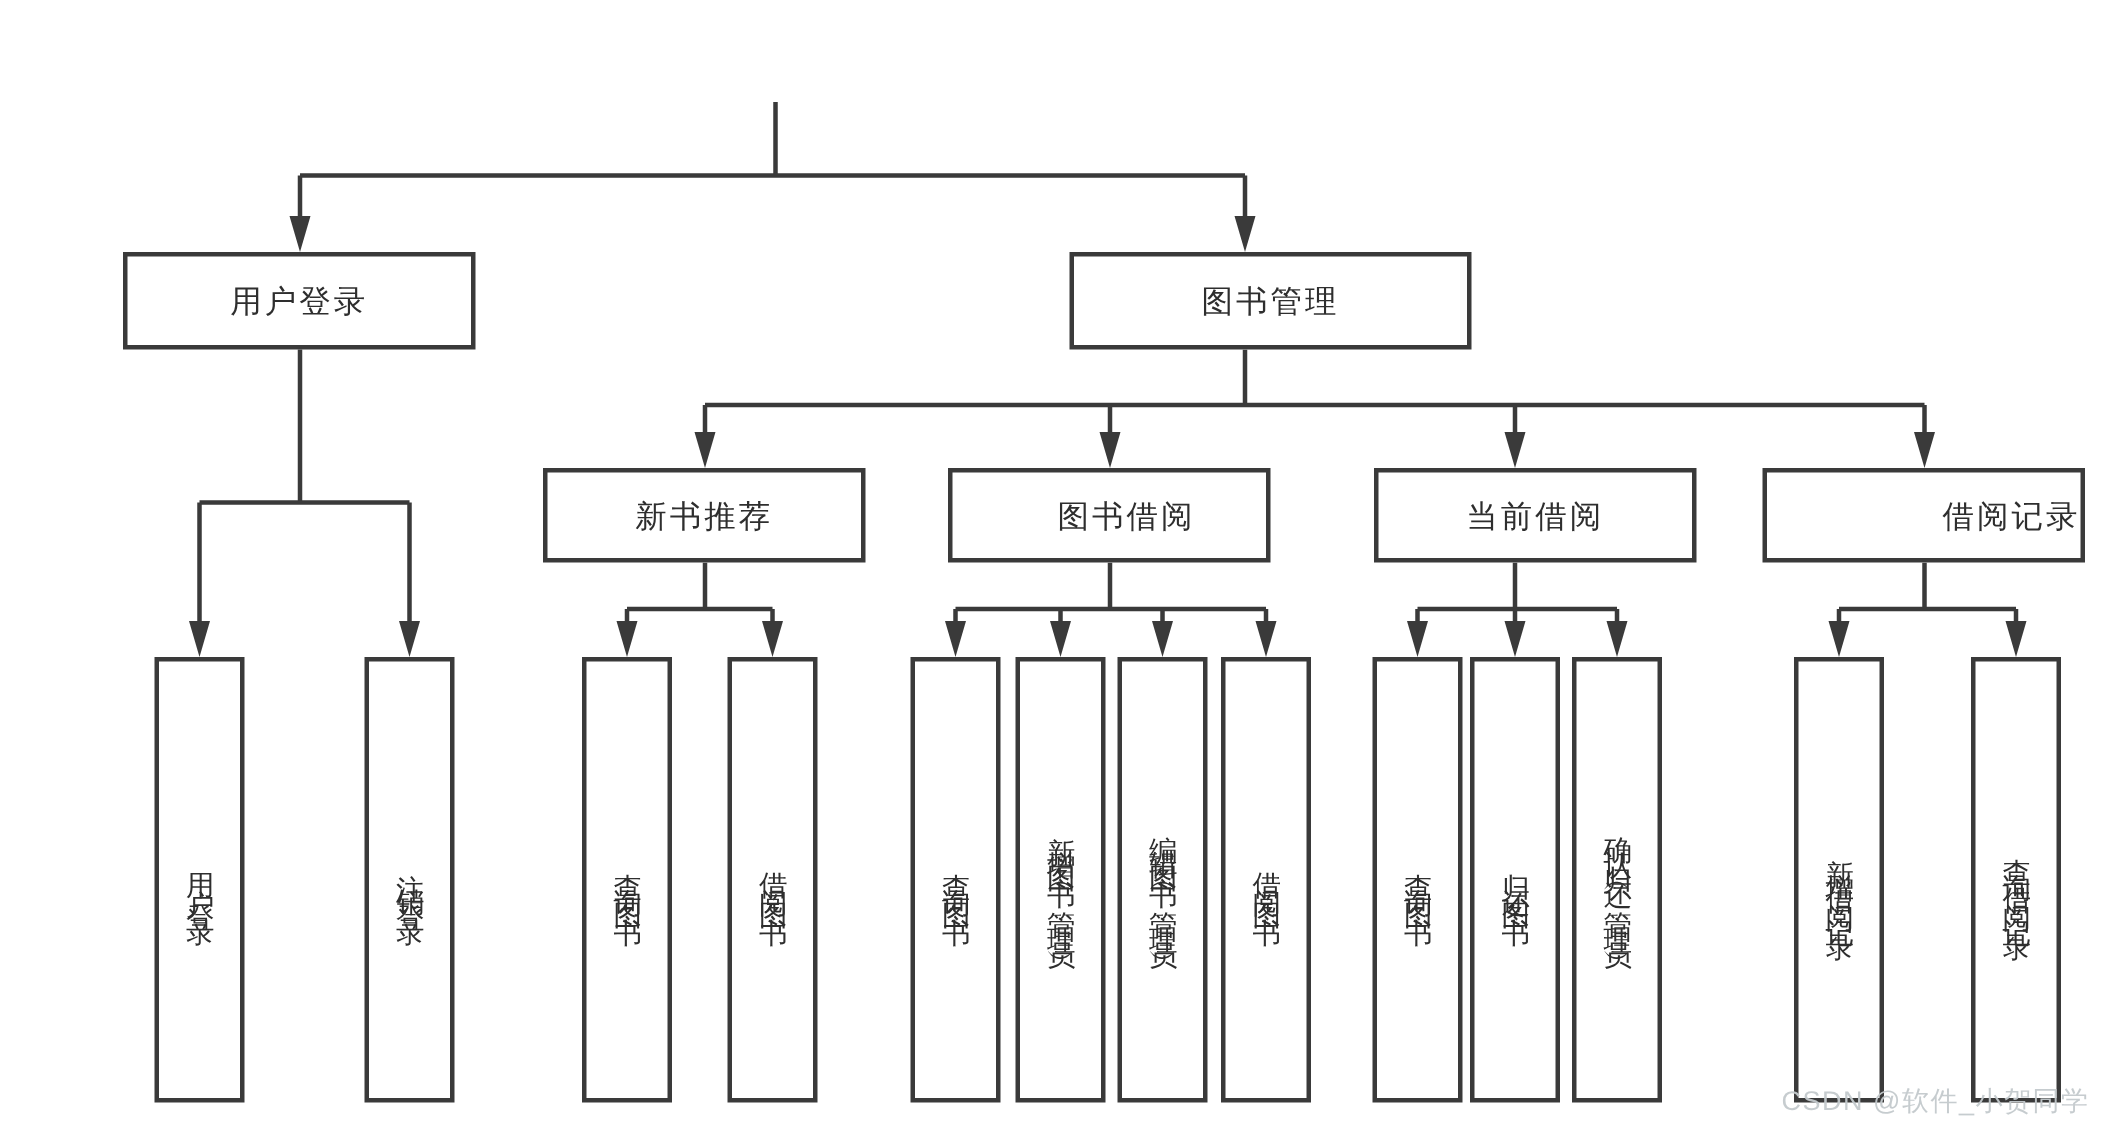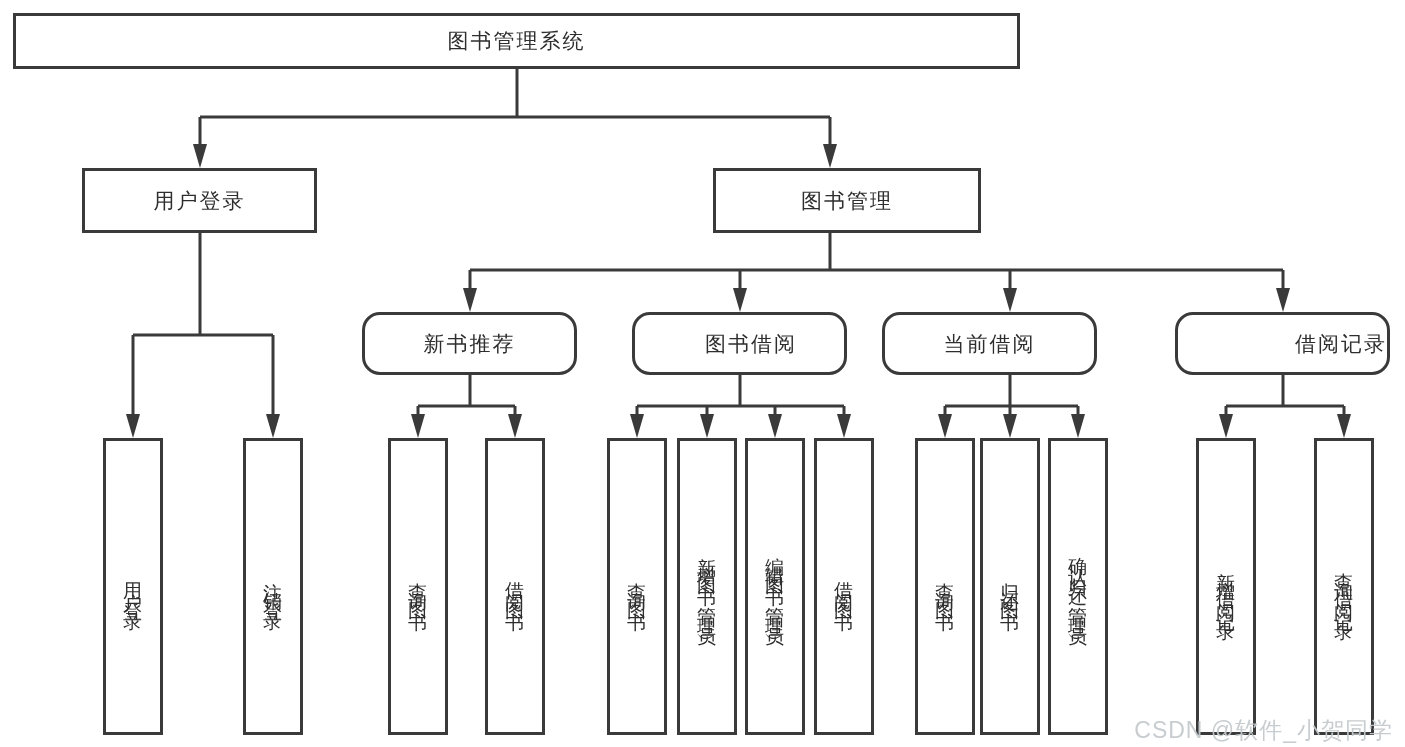--- a/index.html
+++ b/index.html
@@ -31,38 +31,38 @@
   .vbox .vtext {
     writing-mode: vertical-rl;
     letter-spacing: 10px;
     line-height: 1;
     white-space: nowrap;
   }
   
   .n-system        { left: 13px;   top: 13px;  width: 1007px; height: 56px; }
   .n-user-login    { left: 82px;   top: 168px; width: 235px;  height: 65px; }
   .n-book-mgmt     { left: 713px;  top: 168px; width: 268px;  height: 65px; }
-  .n-l3            { top: 312px;   width: 215px; height: 63px; border-radius: 18px; }
+  .n-l3            { top: 312px;   width: 215px; height: 63px; }
   .n-new-book      { left: 362px; }
   .n-book-borrow   { left: 632px; padding-left: 23px; }
-  .n-current       { left: 882px; }
+  .n-current       { left: 916px; }
   .n-records       { left: 1175px; justify-content: flex-end; }
   .leaf            { top: 438px; width: 60px; height: 297px; }
   .lf1  { left: 103px; }  .lf2  { left: 243px; }
   .lf3  { left: 388px; }  .lf4  { left: 485px; }
   .lf5  { left: 607px; }  .lf6  { left: 677px; }
   .lf7  { left: 745px; }  .lf8  { left: 814px; }
   .lf9  { left: 915px; }  .lf10 { left: 980px; }
   .lf11 { left: 1048px; } .lf12 { left: 1196px; }
   .lf13 { left: 1314px; }
   .watermark {
     position: absolute;
     right: 12px;
     bottom: 1px;
-    font-size: 23px;
+    font-size: 18px;
     color: #c4cacd;
     opacity: 0.95;
     z-index: 10;
     letter-spacing: 1px;
     white-space: nowrap;
   }
 </style>
 </head>
 <body>
 
@@ -94,23 +94,20 @@
       <polygon points="768,414 782,414 775,438"></polygon>
       <polygon points="837,414 851,414 844,438"></polygon>
       <polygon points="938,414 952,414 945,438"></polygon>
       <polygon points="1003,414 1017,414 1010,438"></polygon>
       <polygon points="1071,414 1085,414 1078,438"></polygon>
       <polygon points="1219,414 1233,414 1226,438"></polygon>
       <polygon points="1337,414 1351,414 1344,438"></polygon>
     </g>
   </svg>
 
-  <div class="node hbox n-system">
-    <span>图书管理系统</span>
-  </div>
 
   <div class="node hbox n-user-login">
     <span>用户登录</span>
   </div>
   <div class="node hbox n-book-mgmt">
     <span>图书管理</span>
   </div>
 
   <div class="node hbox n-l3 n-new-book">
     <span>新书推荐</span>

